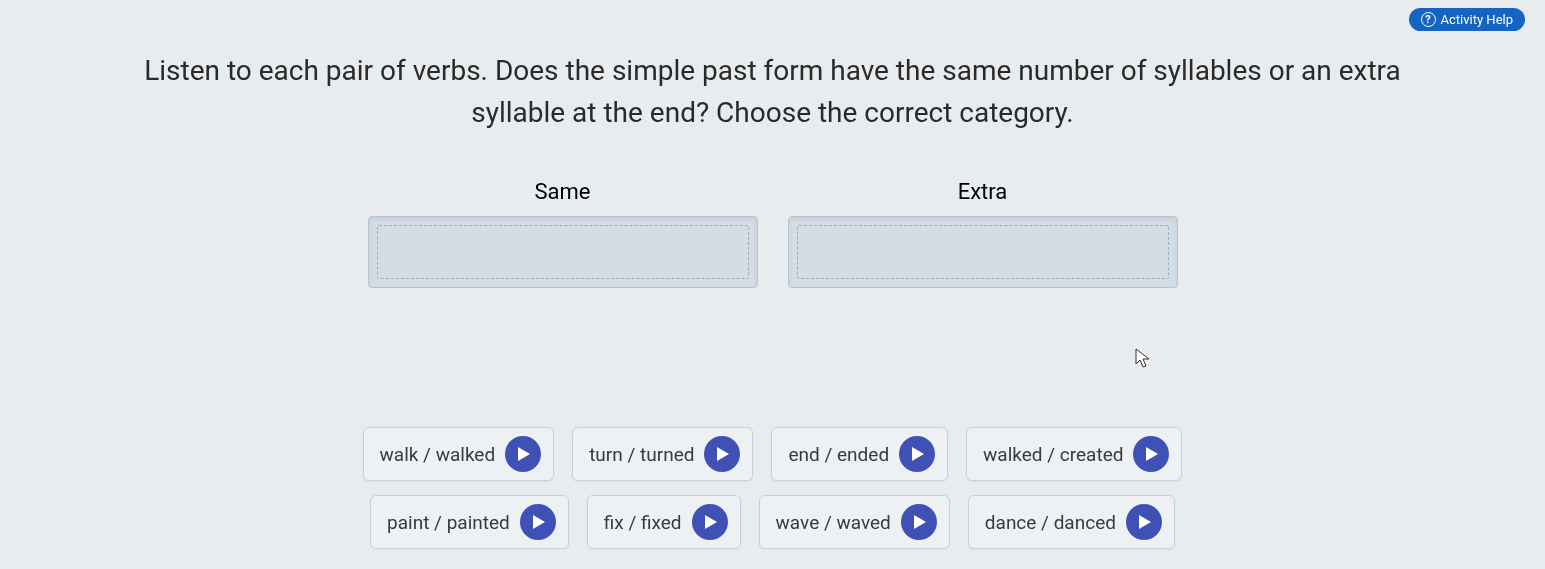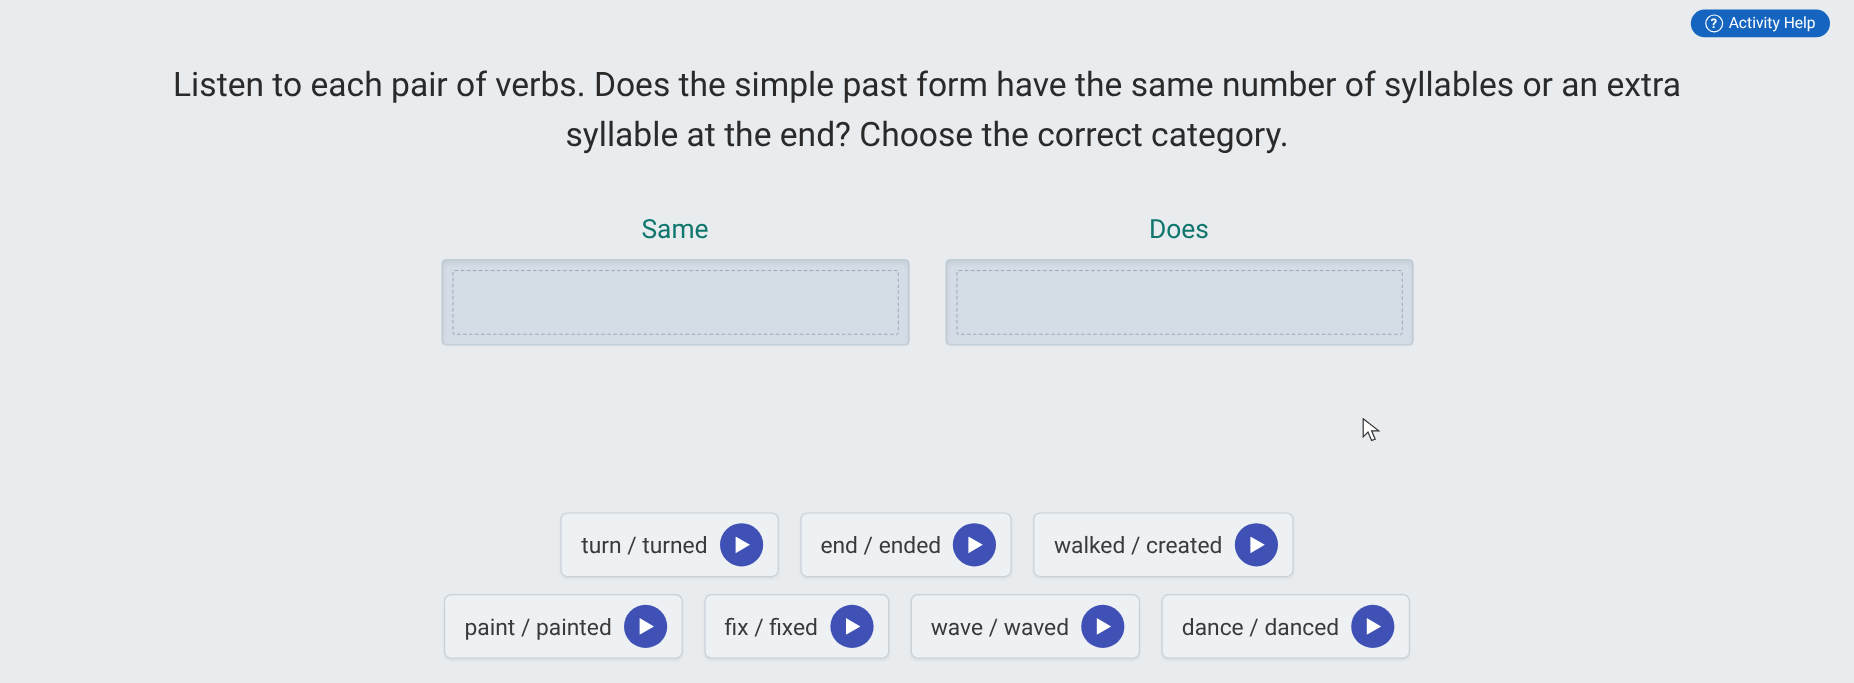--- a/index.html
+++ b/index.html
@@ -54,21 +54,21 @@
       gap: 30px;
       margin-top: 45px;
     }
     .category {
       display: flex;
       flex-direction: column;
       align-items: center;
     }
     .category-label {
       font-size: 22px;
-      color: #0f766e;
+      color: #000000;
       margin-bottom: 12px;
     }
     .drop-zone {
       width: 390px;
       height: 72px;
       background: #d4dde5;
       border: 1px solid #b8c5d0;
       border-radius: 4px;
       position: relative;
       box-shadow: inset 0 2px 4px rgba(0,0,0,0.08);
@@ -145,27 +145,35 @@
 </div>
 
 <div class="instructions">Listen to each pair of verbs. Does the simple past form have the same number of syllables or an extra syllable at the end? Choose the correct category.</div>
 
 <div class="categories">
   <div class="category">
     <div class="category-label">Same</div>
     <div class="drop-zone"></div>
   </div>
   <div class="category">
-    <div class="category-label">Does</div>
+    <div class="category-label">Extra</div>
     <div class="drop-zone"></div>
   </div>
 </div>
 
 <div class="items-container">
   <div class="items-row">
+    <div class="verb-item">
+      <span class="verb-label">walk / walked</span>
+      <span class="play-button">
+        <svg viewBox="0 0 12 14">
+            <path d="M0 0 L12 7 L0 14 Z"></path>
+          </svg>
+      </span>
+    </div>
     <div class="verb-item">
       <span class="verb-label">turn / turned</span>
       <span class="play-button">
         <svg viewBox="0 0 12 14">
             <path d="M0 0 L12 7 L0 14 Z"></path>
           </svg>
       </span>
     </div>
     <div class="verb-item">
       <span class="verb-label">end / ended</span>

